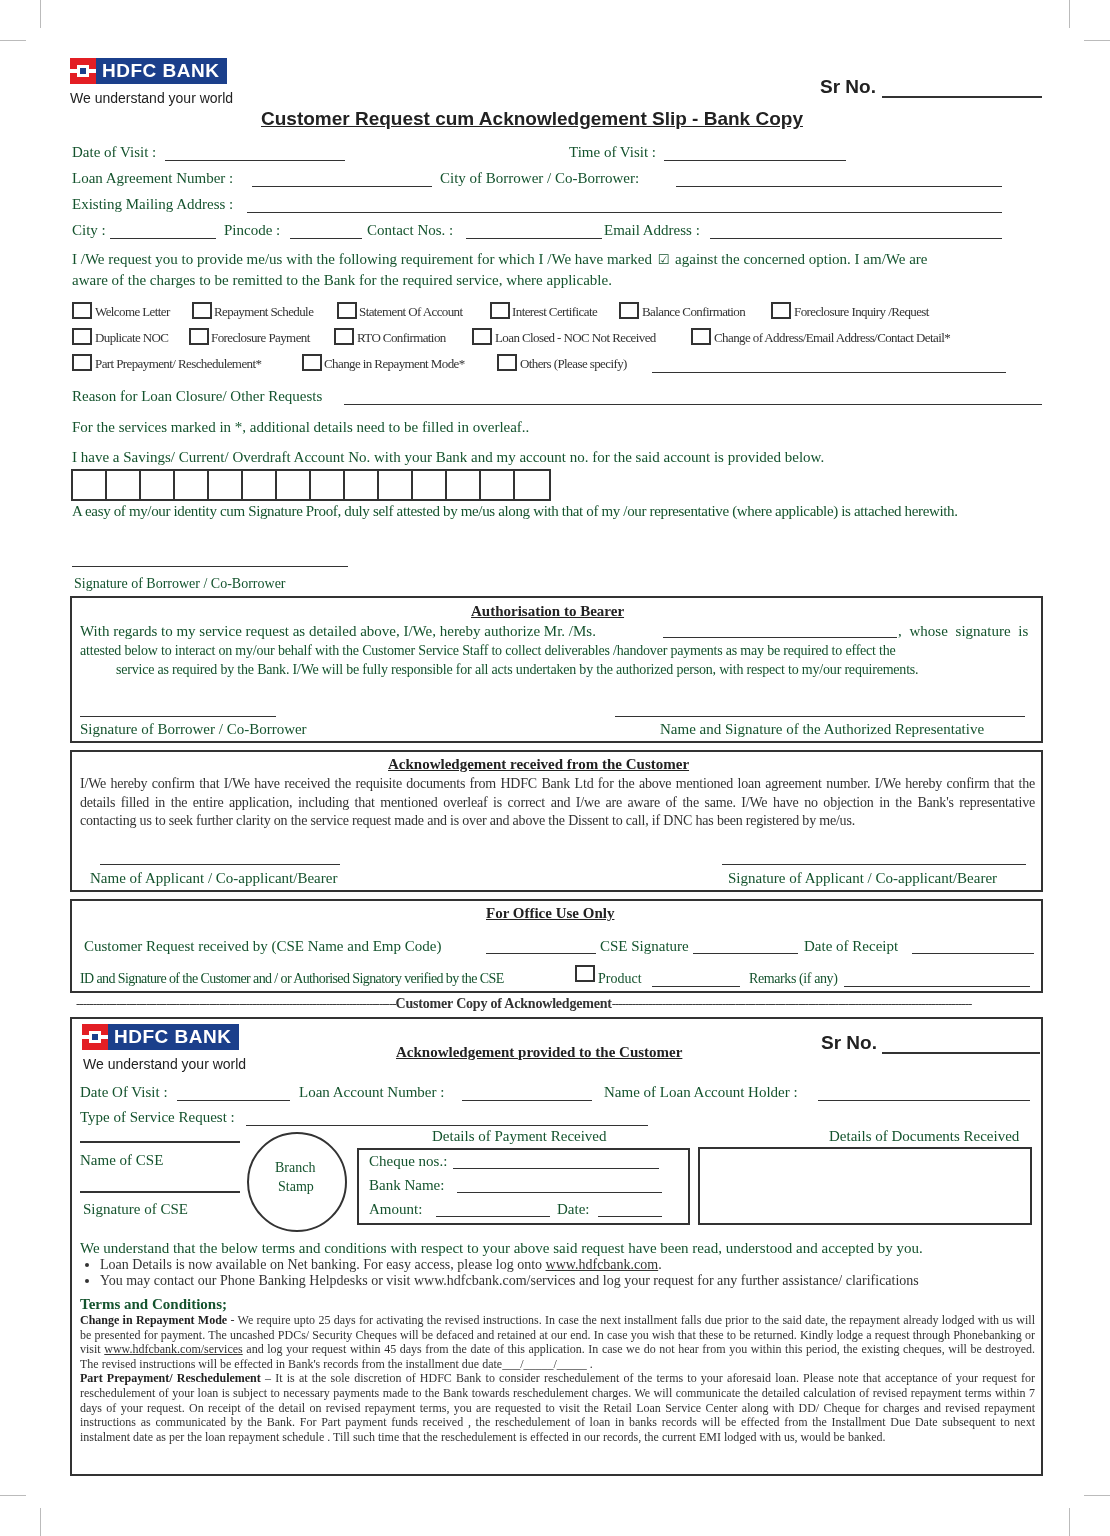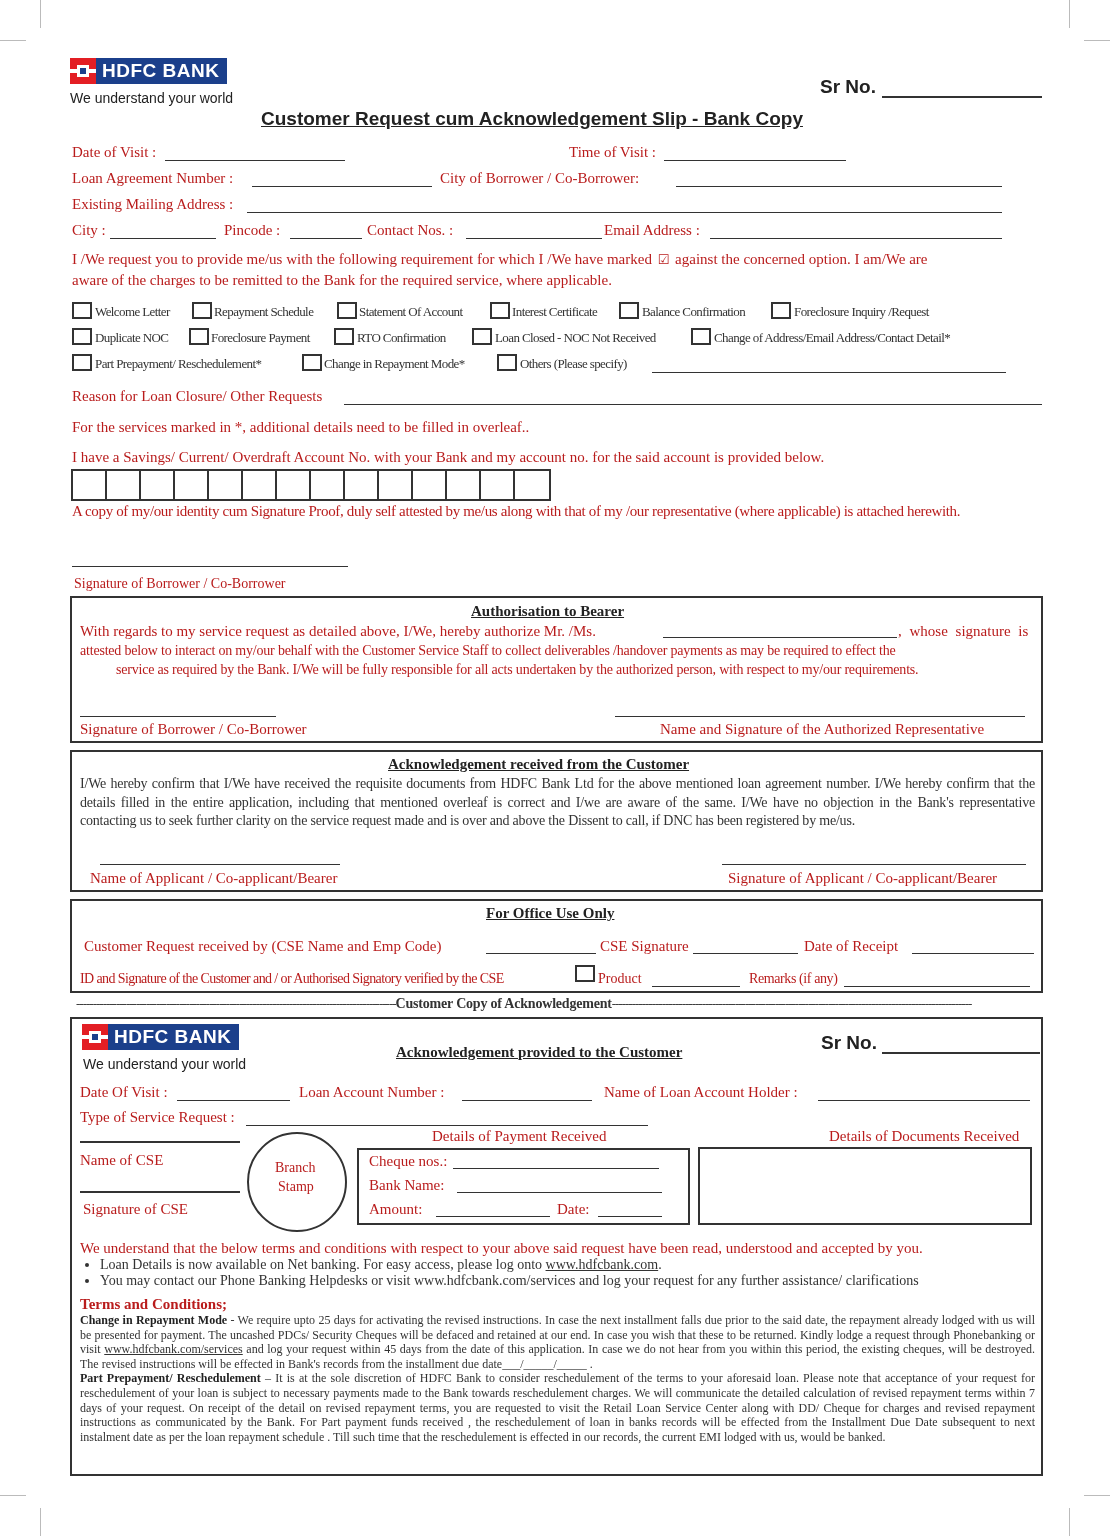--- a/index.html
+++ b/index.html
@@ -9,21 +9,21 @@
   .logo-mark{width:26px;height:26px;background:#e31e24;position:relative;}
   .logo-mark::before{content:"";position:absolute;left:7px;top:7px;width:12px;height:12px;background:#fff;}
   .logo-mark::after{content:"";position:absolute;left:10px;top:10px;width:6px;height:6px;background:#1b3f8b;}
   .logo-mark .notch-l,.logo-mark .notch-r{position:absolute;top:11px;width:7px;height:4px;background:#fff;}
   .logo-mark .notch-l{left:0;} .logo-mark .notch-r{right:0;}
   .logo-text{color:#fff;font-family:"Liberation Sans",sans-serif;font-weight:bold;font-size:19px;letter-spacing:0.5px;padding:0 8px 0 6px;}
   .tagline{position:absolute;font-family:"Liberation Sans",sans-serif;font-size:14px;color:#222;}
   .title{position:absolute;font-family:"Liberation Sans",sans-serif;font-weight:bold;font-size:19px;text-decoration:underline;color:#222;}
   .srno{position:absolute;font-family:"Liberation Sans",sans-serif;font-weight:bold;font-size:19px;color:#222;}
   .uline{position:absolute;border-bottom:1.3px solid #333;height:0;}
-  .lbl{position:absolute;font-size:15px;white-space:nowrap;color:#b91c1c;}
+  .lbl{position:absolute;font-size:15px;white-space:nowrap;color:#14532d;}
   .small{font-size:14px;}
   .chk{position:absolute;width:20px;height:17px;border:2px solid #333;box-sizing:border-box;background:#fff;}
   .chk-lbl{position:absolute;font-size:13px;white-space:nowrap;letter-spacing:-0.6px;color:#333;}
   .cell-row{position:absolute;display:flex;border:2px solid #333;box-sizing:border-box;}
   .cell{width:34px;height:28px;border-right:2px solid #333;box-sizing:border-box;}
   .cell:last-child{border-right:none;}
   .box{position:absolute;border:2.5px solid #333;box-sizing:border-box;}
   .heading{position:absolute;font-weight:bold;font-size:15px;text-decoration:underline;white-space:nowrap;color:#222;}
   .para{position:absolute;font-size:14.5px;line-height:19.5px;color:#333;text-align:justify;}
   .para.tight{font-size:14px;line-height:18.5px;}
@@ -136,21 +136,21 @@
   <div class="cell"></div>
   <div class="cell"></div>
   <div class="cell"></div>
   <div class="cell"></div>
   <div class="cell"></div>
   <div class="cell"></div>
   <div class="cell"></div>
   <div class="cell"></div>
 </div>
 
-<div class="lbl" style="left:72px;top:503px;letter-spacing:-0.35px;">A copy of my/our identity cum Signature Proof, duly self attested by me/us along with that of my /our representative (where applicable) is attached herewith.</div>
+<div class="lbl" style="left:72px;top:503px;letter-spacing:-0.35px;">A easy of my/our identity cum Signature Proof, duly self attested by me/us along with that of my /our representative (where applicable) is attached herewith.</div>
 
 <div class="uline" style="left:72px;top:566px;width:276px;"></div>
 <div class="lbl small" style="left:74px;top:576px;">Signature of Borrower / Co-Borrower</div>
 
 <div class="box" style="left:70px;top:596px;width:973px;height:147px;"></div>
 <div class="heading" style="left:471px;top:603px;">Authorisation to Bearer</div>
 <div class="lbl" style="left:80px;top:623px;">
   <span>With regards to my service request as detailed above,  I/We, hereby authorize Mr. /Ms.</span>
 </div>
 <div class="uline" style="left:663px;top:637px;width:234px;"></div>

